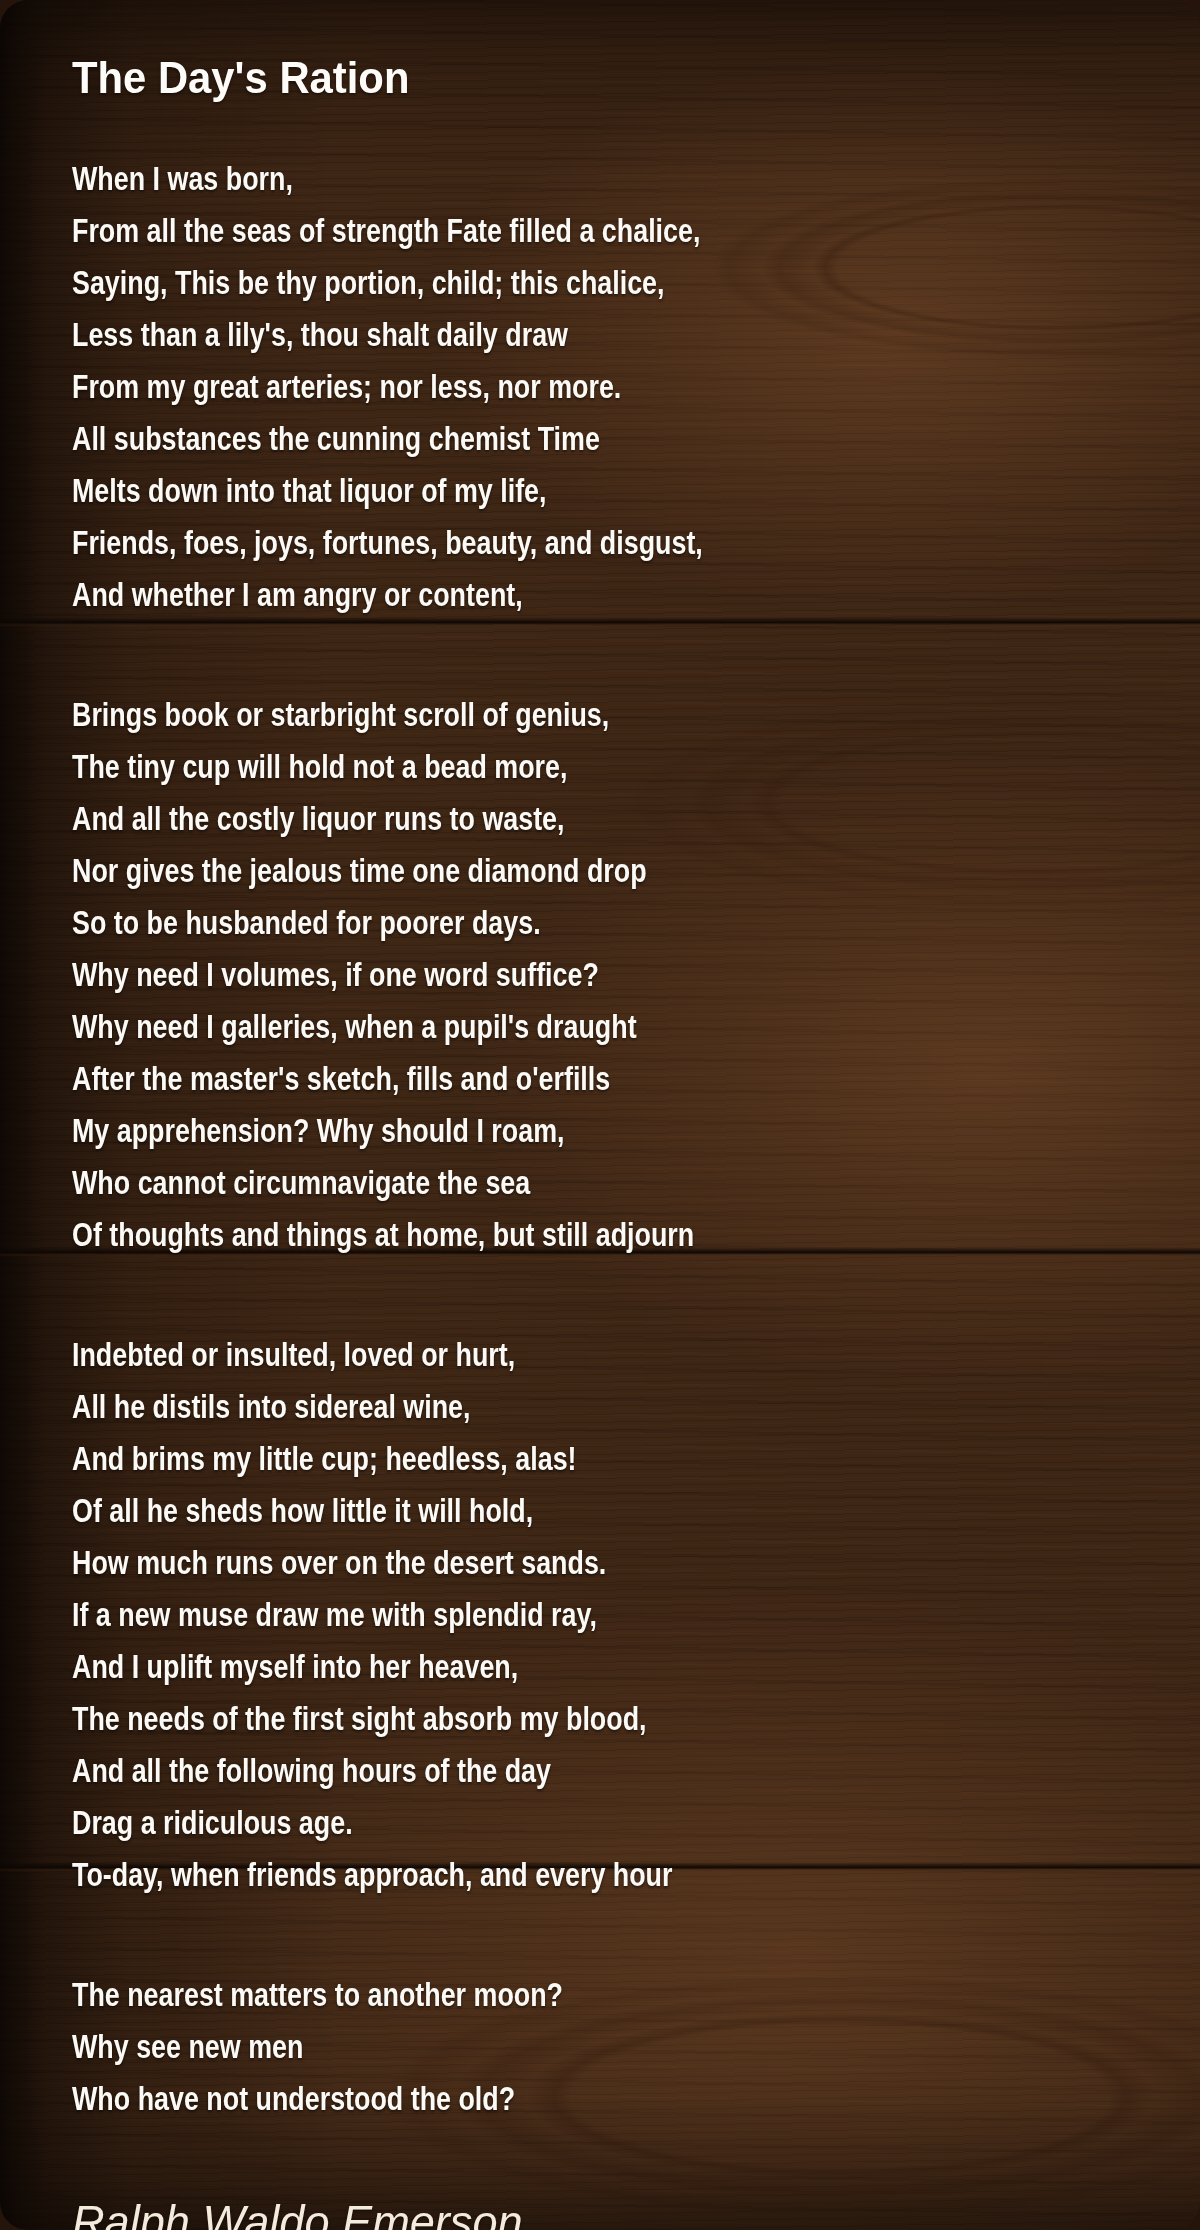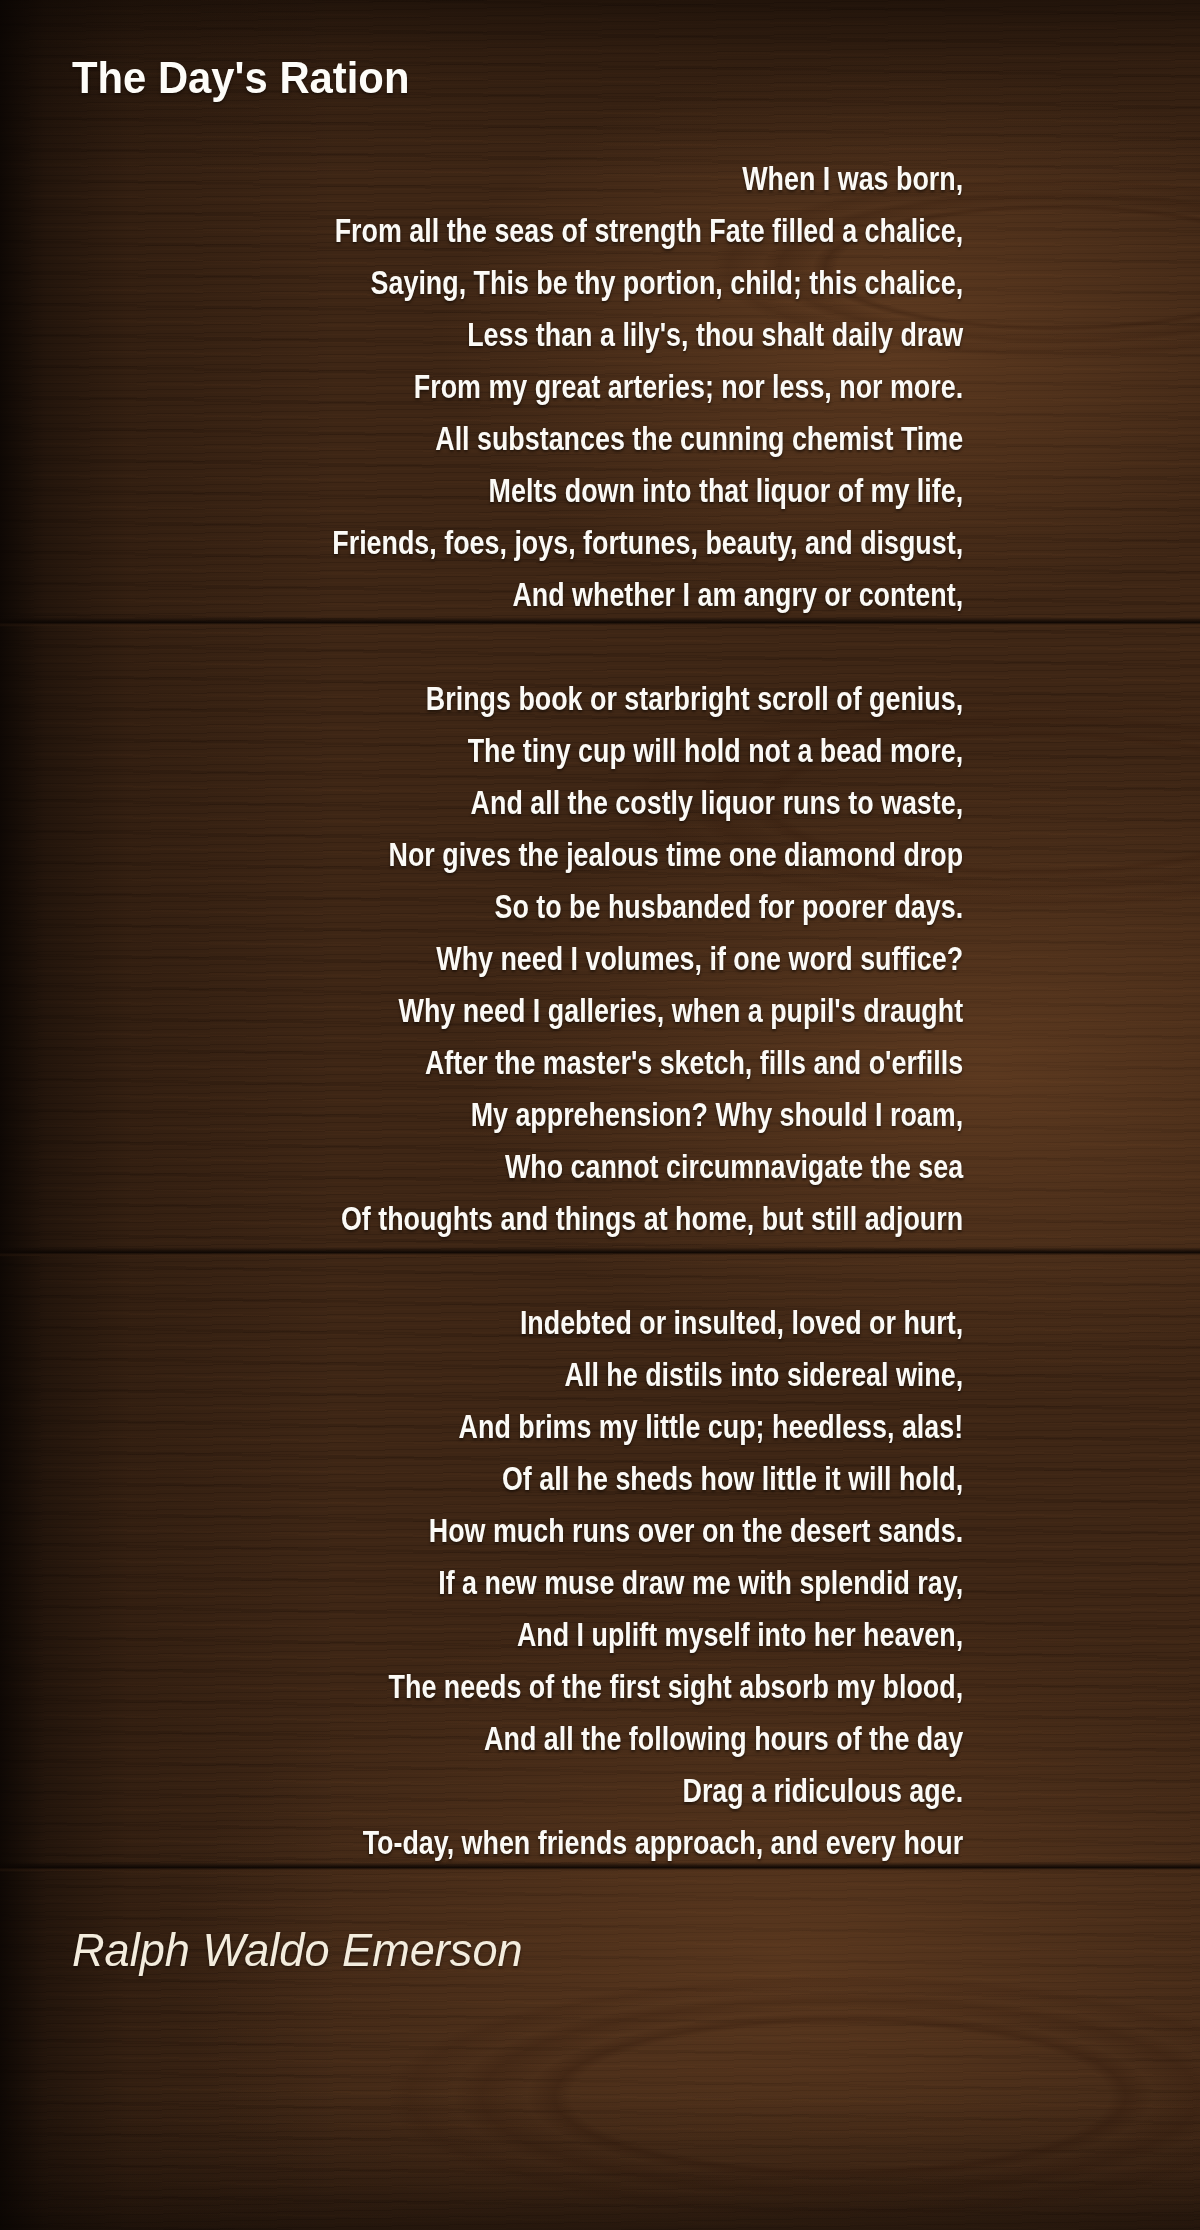--- a/index.html
+++ b/index.html
@@ -36,20 +36,21 @@
         rgba(26,13,6,.22) 0px, rgba(26,13,6,.22) 1px,
         rgba(0,0,0,0) 1px, rgba(0,0,0,0) 4px,
         rgba(96,58,31,.10) 4px, rgba(96,58,31,.10) 5px,
         rgba(0,0,0,0) 5px, rgba(0,0,0,0) 8px),
       
       repeating-linear-gradient(181deg,
         rgba(0,0,0,0) 0px, rgba(0,0,0,0) 13px,
         rgba(22,11,5,.15) 13px, rgba(22,11,5,.15) 16px,
         rgba(0,0,0,0) 16px, rgba(0,0,0,0) 29px,
         rgba(104,64,34,.09) 29px, rgba(104,64,34,.09) 31px);
+    border-radius: 28px;
   }
   .plank-seam {
     position: absolute;
     left: 0;
     right: 0;
     height: 10px;
     background: linear-gradient(180deg,
       rgba(0,0,0,0) 0%,
       rgba(12,6,3,.7) 40%,
       rgba(12,6,3,.9) 55%,
@@ -65,22 +66,21 @@
     font-size: 44px;
     font-weight: bold;
     line-height: 56px;
     color: var(--title-color, #fdfcf8);
     transform: scaleX(.95);
     transform-origin: 0 50%;
     white-space: nowrap;
     text-shadow: 0 2px 3px rgba(15,8,4,.55);
   }
   .stanza {
-    margin: 0 0 52px 0;
-    text-align: right;
+    margin: 0 0 68px 0;
   }
   .line {
     font-size: 34px;
     font-weight: bold;
     line-height: 52px;
     color: var(--text-color, #fbfaf6);
     transform: scaleX(.79);
     transform-origin: 0 50%;
     white-space: nowrap;
     text-shadow: 0 2px 3px rgba(15,8,4,.6);
@@ -141,17 +141,22 @@
           <div class="line">And brims my little cup; heedless, alas!</div>
           <div class="line">Of all he sheds how little it will hold,</div>
           <div class="line">How much runs over on the desert sands.</div>
           <div class="line">If a new muse draw me with splendid ray,</div>
           <div class="line">And I uplift myself into her heaven,</div>
           <div class="line">The needs of the first sight absorb my blood,</div>
           <div class="line">And all the following hours of the day</div>
           <div class="line">Drag a ridiculous age.</div>
           <div class="line">To-day, when friends approach, and every hour</div>
         </div>
+        <div class="stanza">
+          <div class="line">The nearest matters to another moon?</div>
+          <div class="line">Why see new men</div>
+          <div class="line">Who have not understood the old?</div>
+        </div>
       </div>
 
     <p class="author">Ralph Waldo Emerson</p>
   </div>
 </div>
 
 </body></html>

